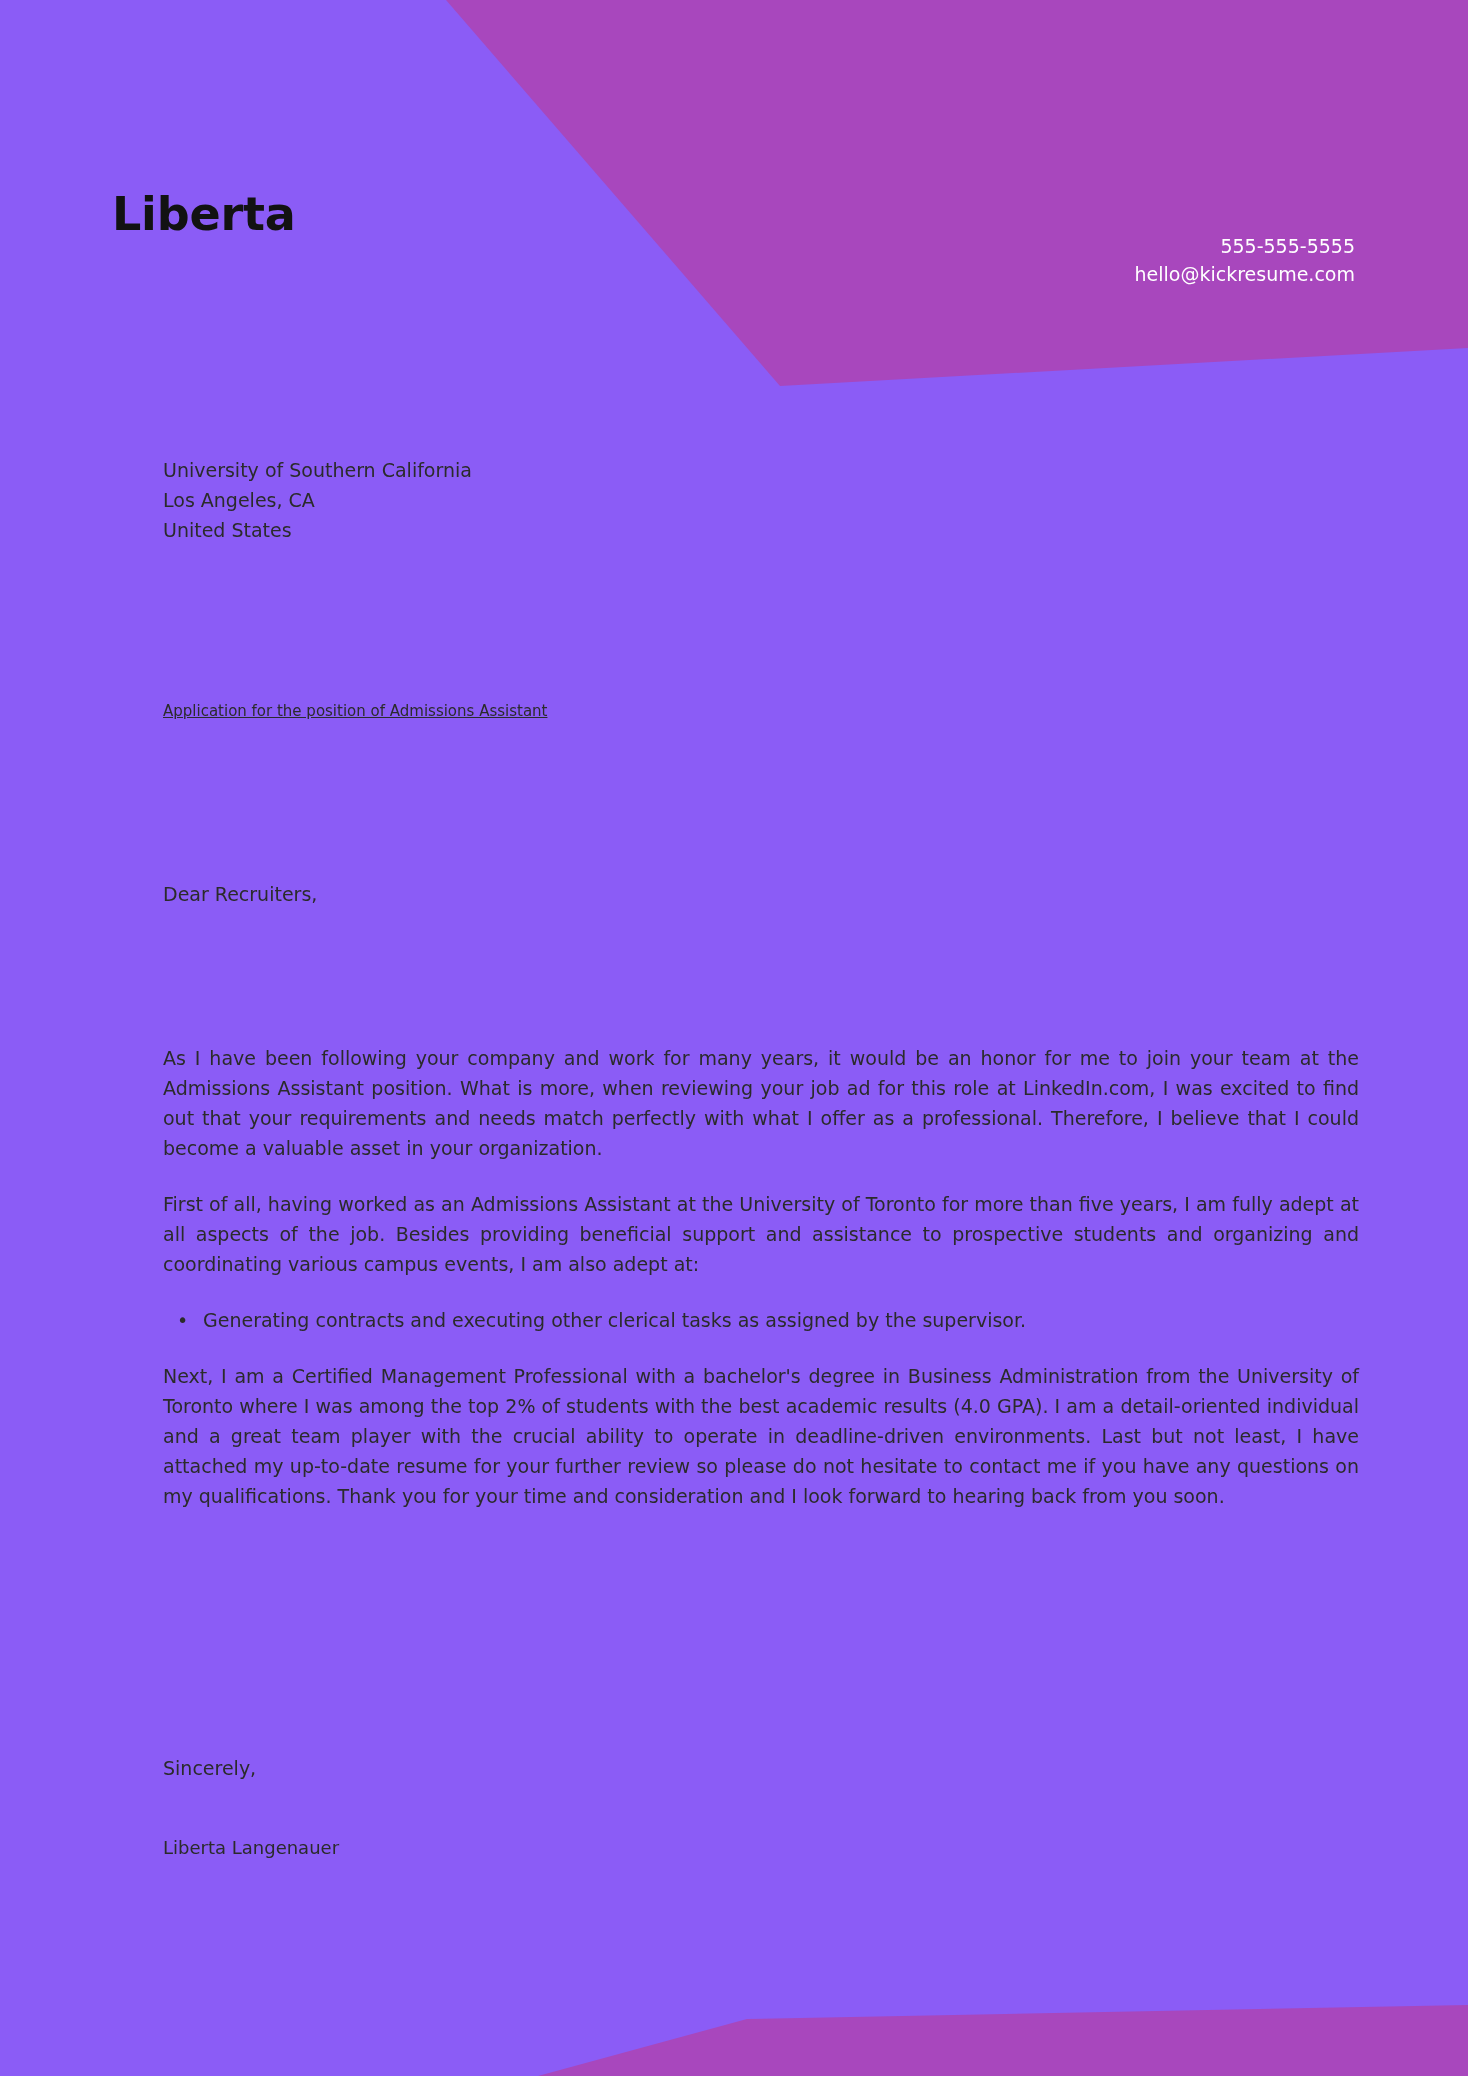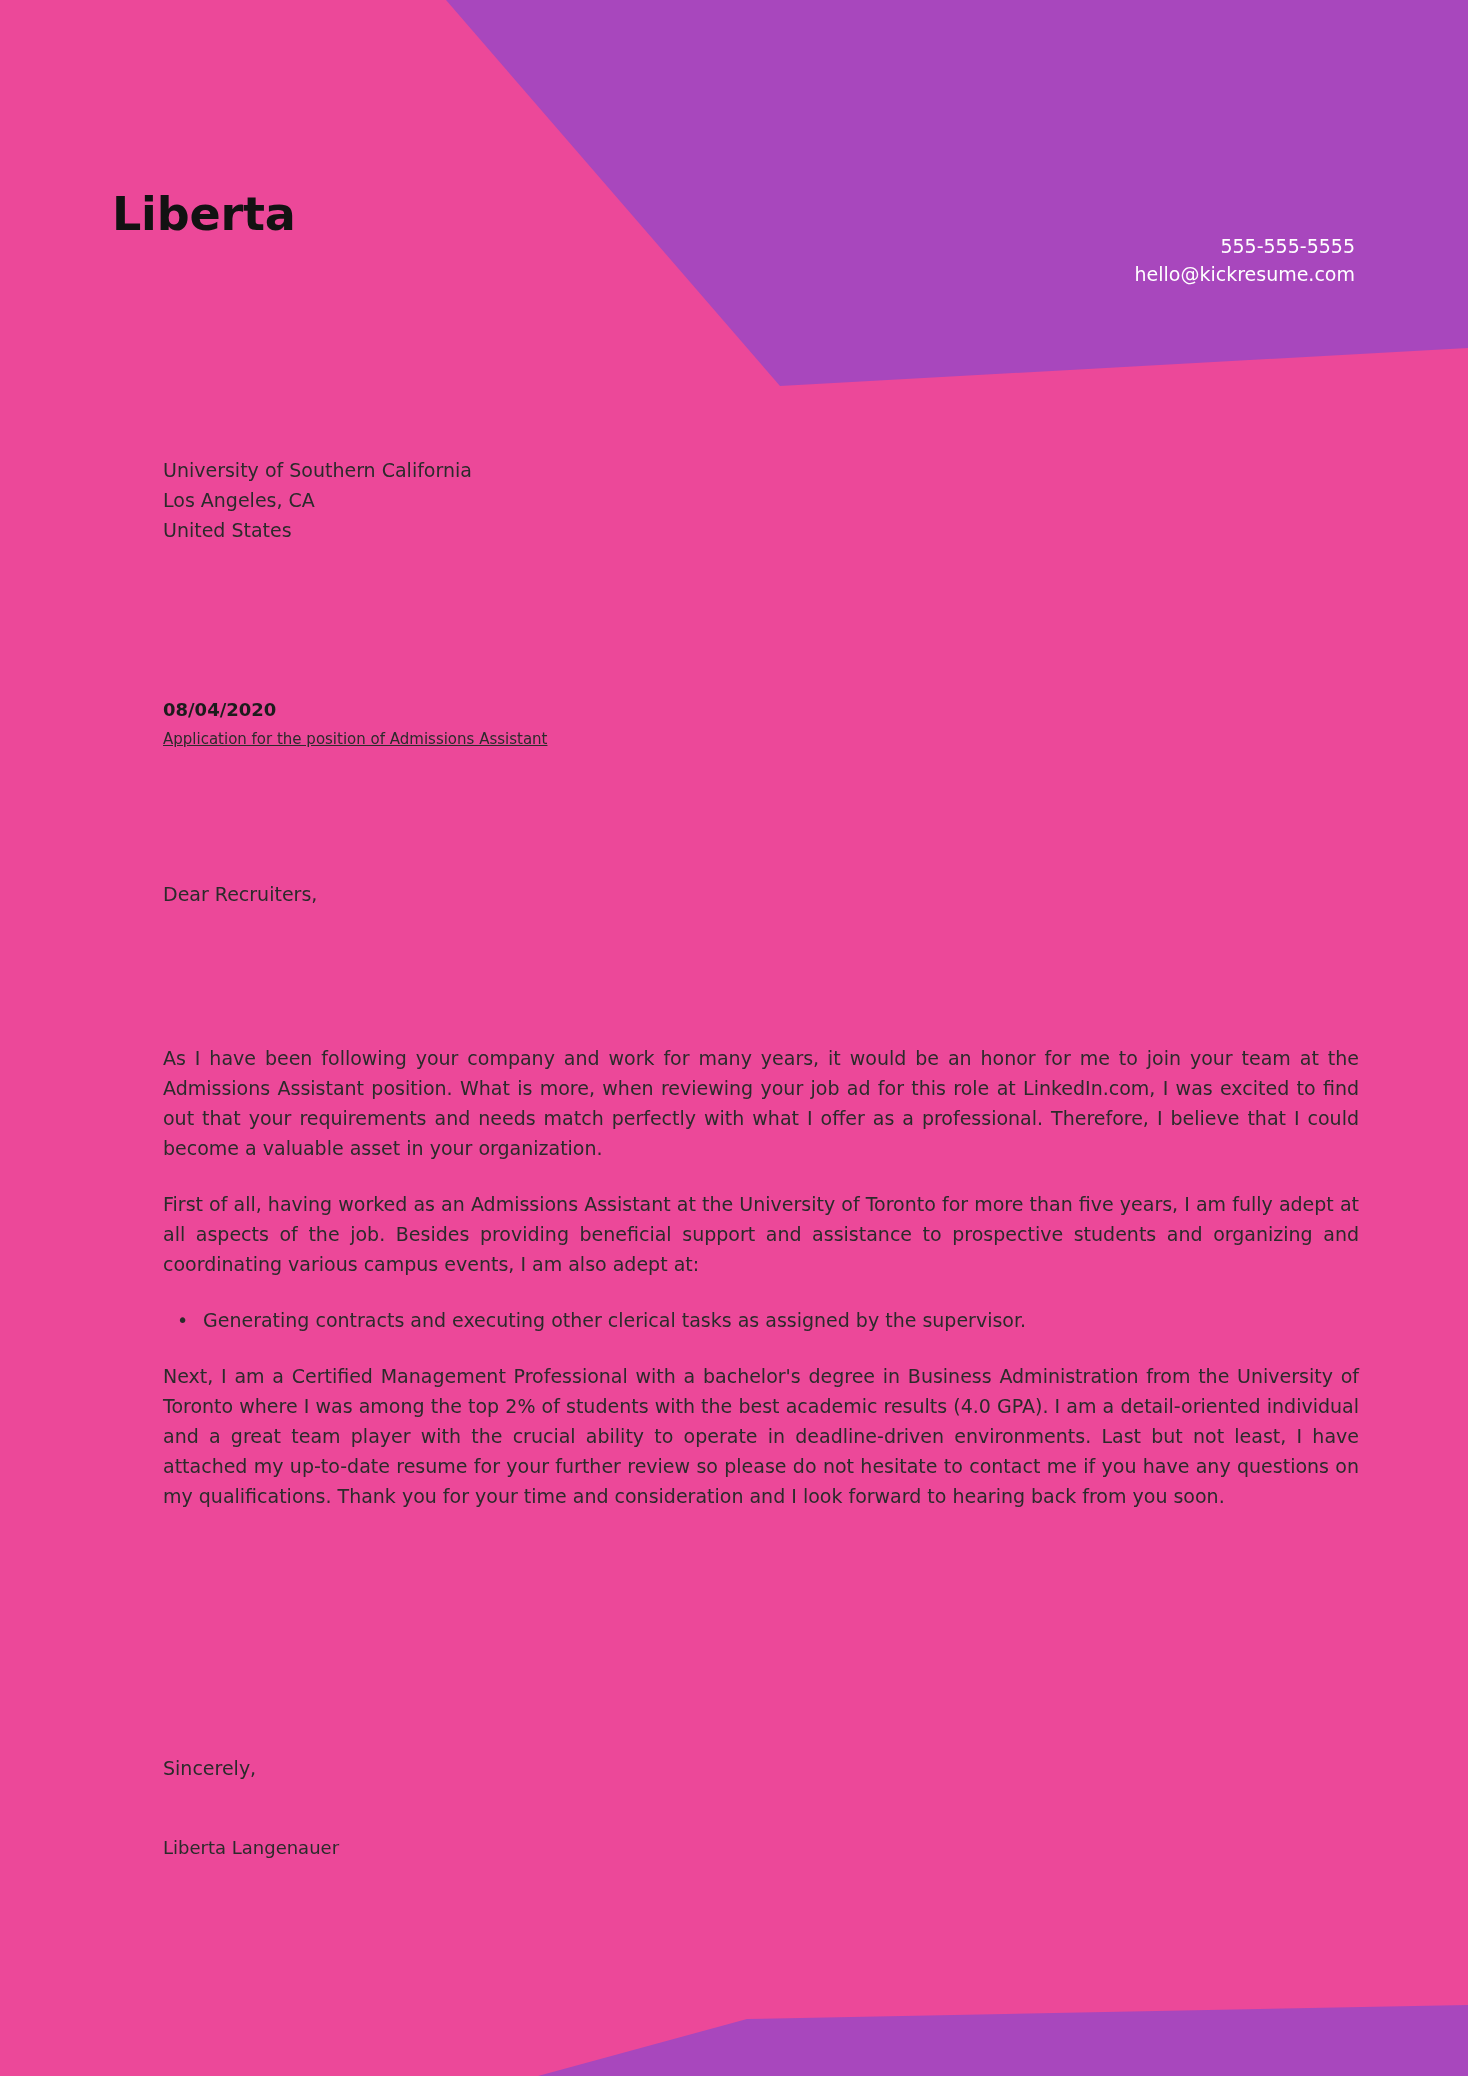--- a/index.html
+++ b/index.html
@@ -14,21 +14,21 @@
   body {
     font-family: "DejaVu Sans", sans-serif;
     position: relative;
     overflow: hidden;
   }
 
   .page {
     position: relative;
     width: 1468px;
     height: 2076px;
-    background: #ec4899;
+    background: #8b5cf6;
     overflow: hidden;
   }
 
   
   .shape-layer {
     position: absolute;
     top: 0; left: 0;
     width: 1468px;
     height: 2076px;
     pointer-events: none;
@@ -210,21 +210,20 @@
 
   <div class="content">
 
     <div class="recipient">
       <div class="recipient-line">University of Southern California</div>
       <div class="recipient-line">Los Angeles, CA</div>
       <div class="recipient-line">United States</div>
     </div>
 
     <div class="subject-block">
-      <div class="subject-date">08/04/2020</div>
       <div class="subject-text">Application for the position of Admissions Assistant</div>
     </div>
 
     <div class="salutation">Dear Recruiters,</div>
 
     <div class="letter-body">
 
       <p class="para">As I have been following your company and work for many years, it would be an honor for me to join your team at the Admissions Assistant position. What is more, when reviewing your job ad for this role at LinkedIn.com, I was excited to find out that your requirements and needs match perfectly with what I offer as a professional. Therefore, I believe that I could become a valuable asset in your organization.</p>
 
       <p class="para">First of all, having worked as an Admissions Assistant at the University of Toronto for more than five years, I am fully adept at all aspects of the job. Besides providing beneficial support and assistance to prospective students and organizing and coordinating various campus events, I am also adept at:</p>

